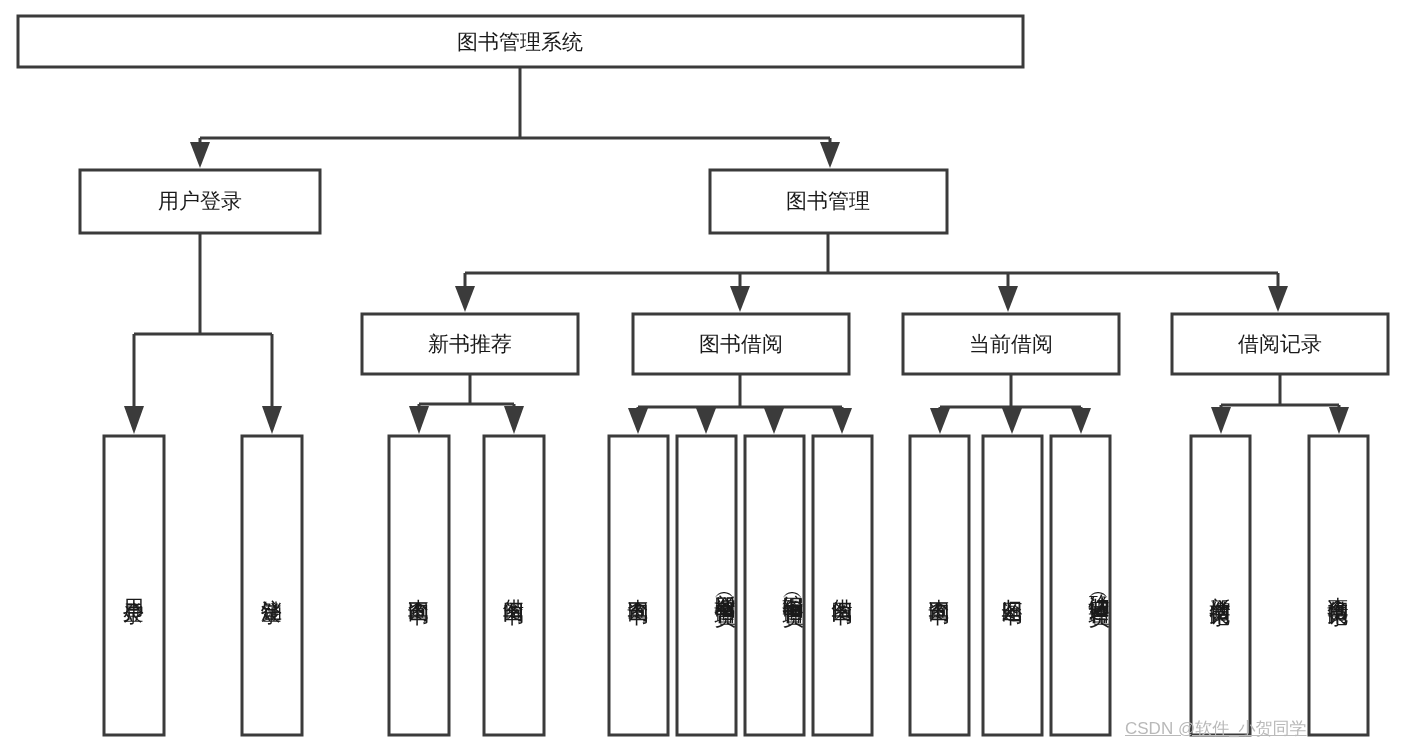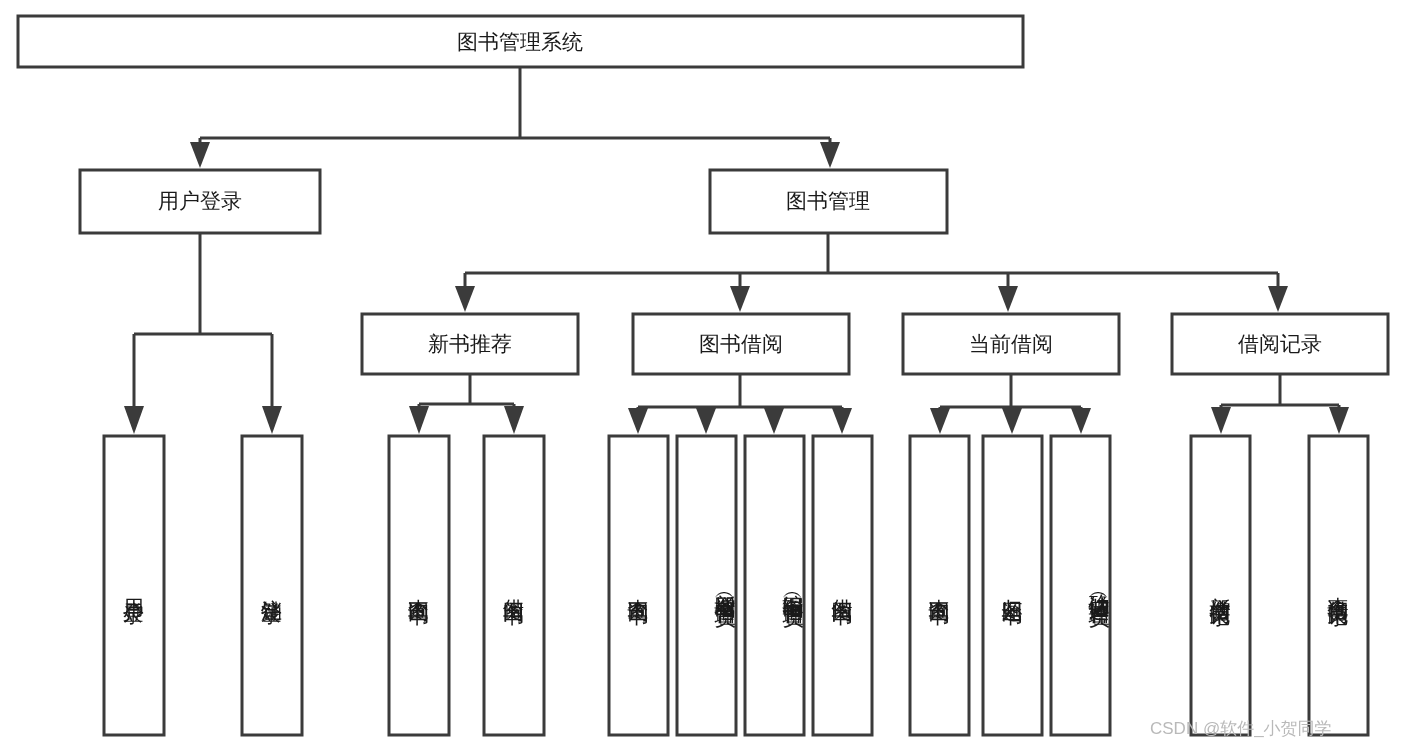--- a/index.html
+++ b/index.html
@@ -217,15 +217,15 @@
   <div class="node-label-v" style="left:609px; top:436px; width:59px; height:299px;">查询图书</div>
   <div class="node-label-v" style="left:677px; top:436px; width:59px; height:299px; align-items:flex-start;">新增图书（管理员）</div>
   <div class="node-label-v" style="left:745px; top:436px; width:59px; height:299px; align-items:flex-start;">编辑图书（管理员）</div>
   <div class="node-label-v" style="left:813px; top:436px; width:59px; height:299px;">借阅图书</div>
   <div class="node-label-v" style="left:910px; top:436px; width:59px; height:299px;">查询图书</div>
   <div class="node-label-v" style="left:983px; top:436px; width:59px; height:299px;">归还图书</div>
   <div class="node-label-v" style="left:1051px; top:436px; width:59px; height:299px; align-items:flex-start;">确认归还（管理员）</div>
   <div class="node-label-v" style="left:1191px; top:436px; width:59px; height:299px;">新增借阅记录</div>
   <div class="node-label-v" style="left:1309px; top:436px; width:59px; height:299px;">查询借阅记录</div>
 
-  <div class="watermark" style="left:1150px; top:717px;">CSDN @软件_小贺同学</div>
+  <div class="watermark" style="left:1125px; top:717px;text-decoration:underline;">CSDN @软件_小贺同学</div>
 
 </div>
 
 </body></html>

